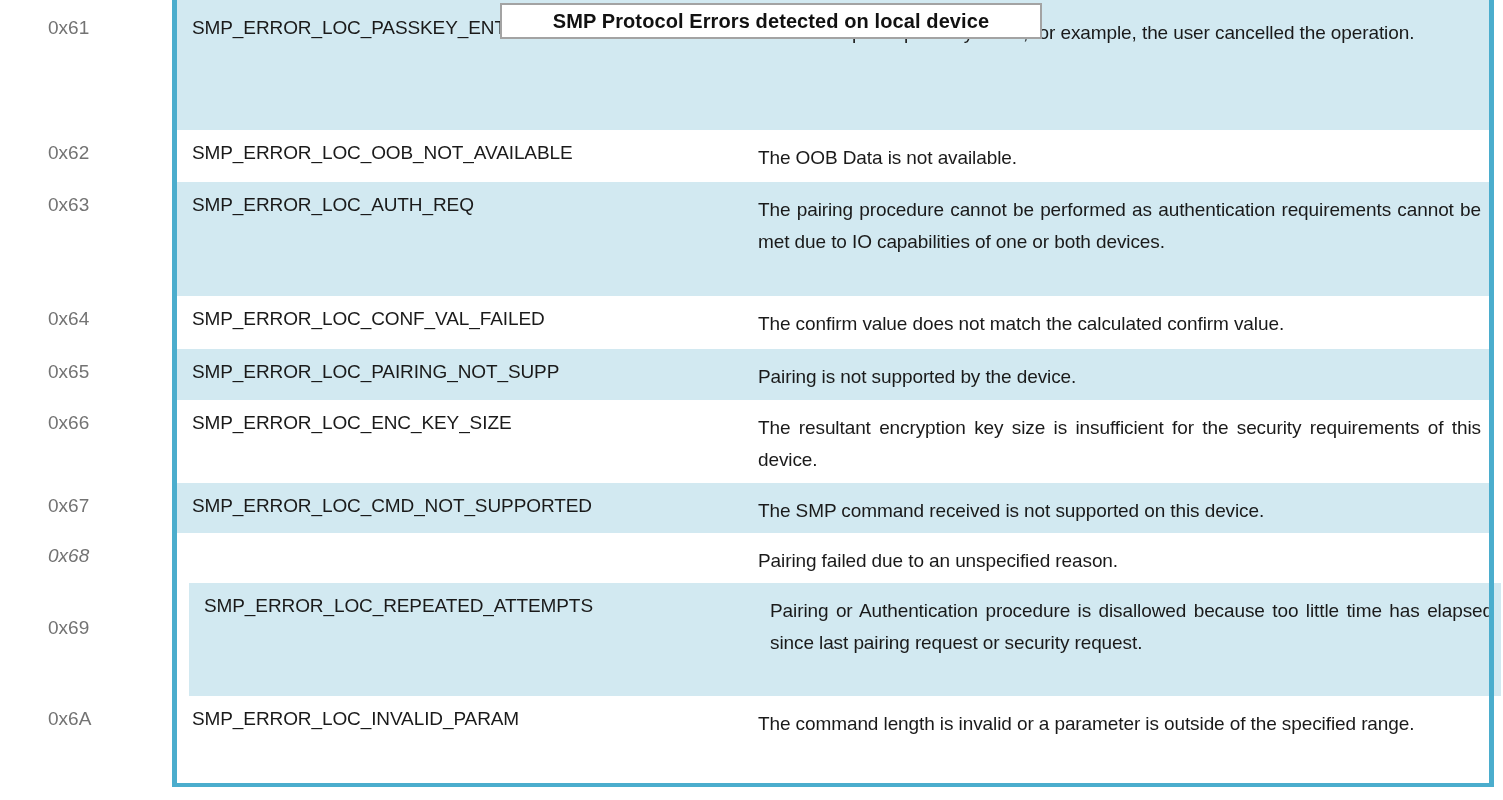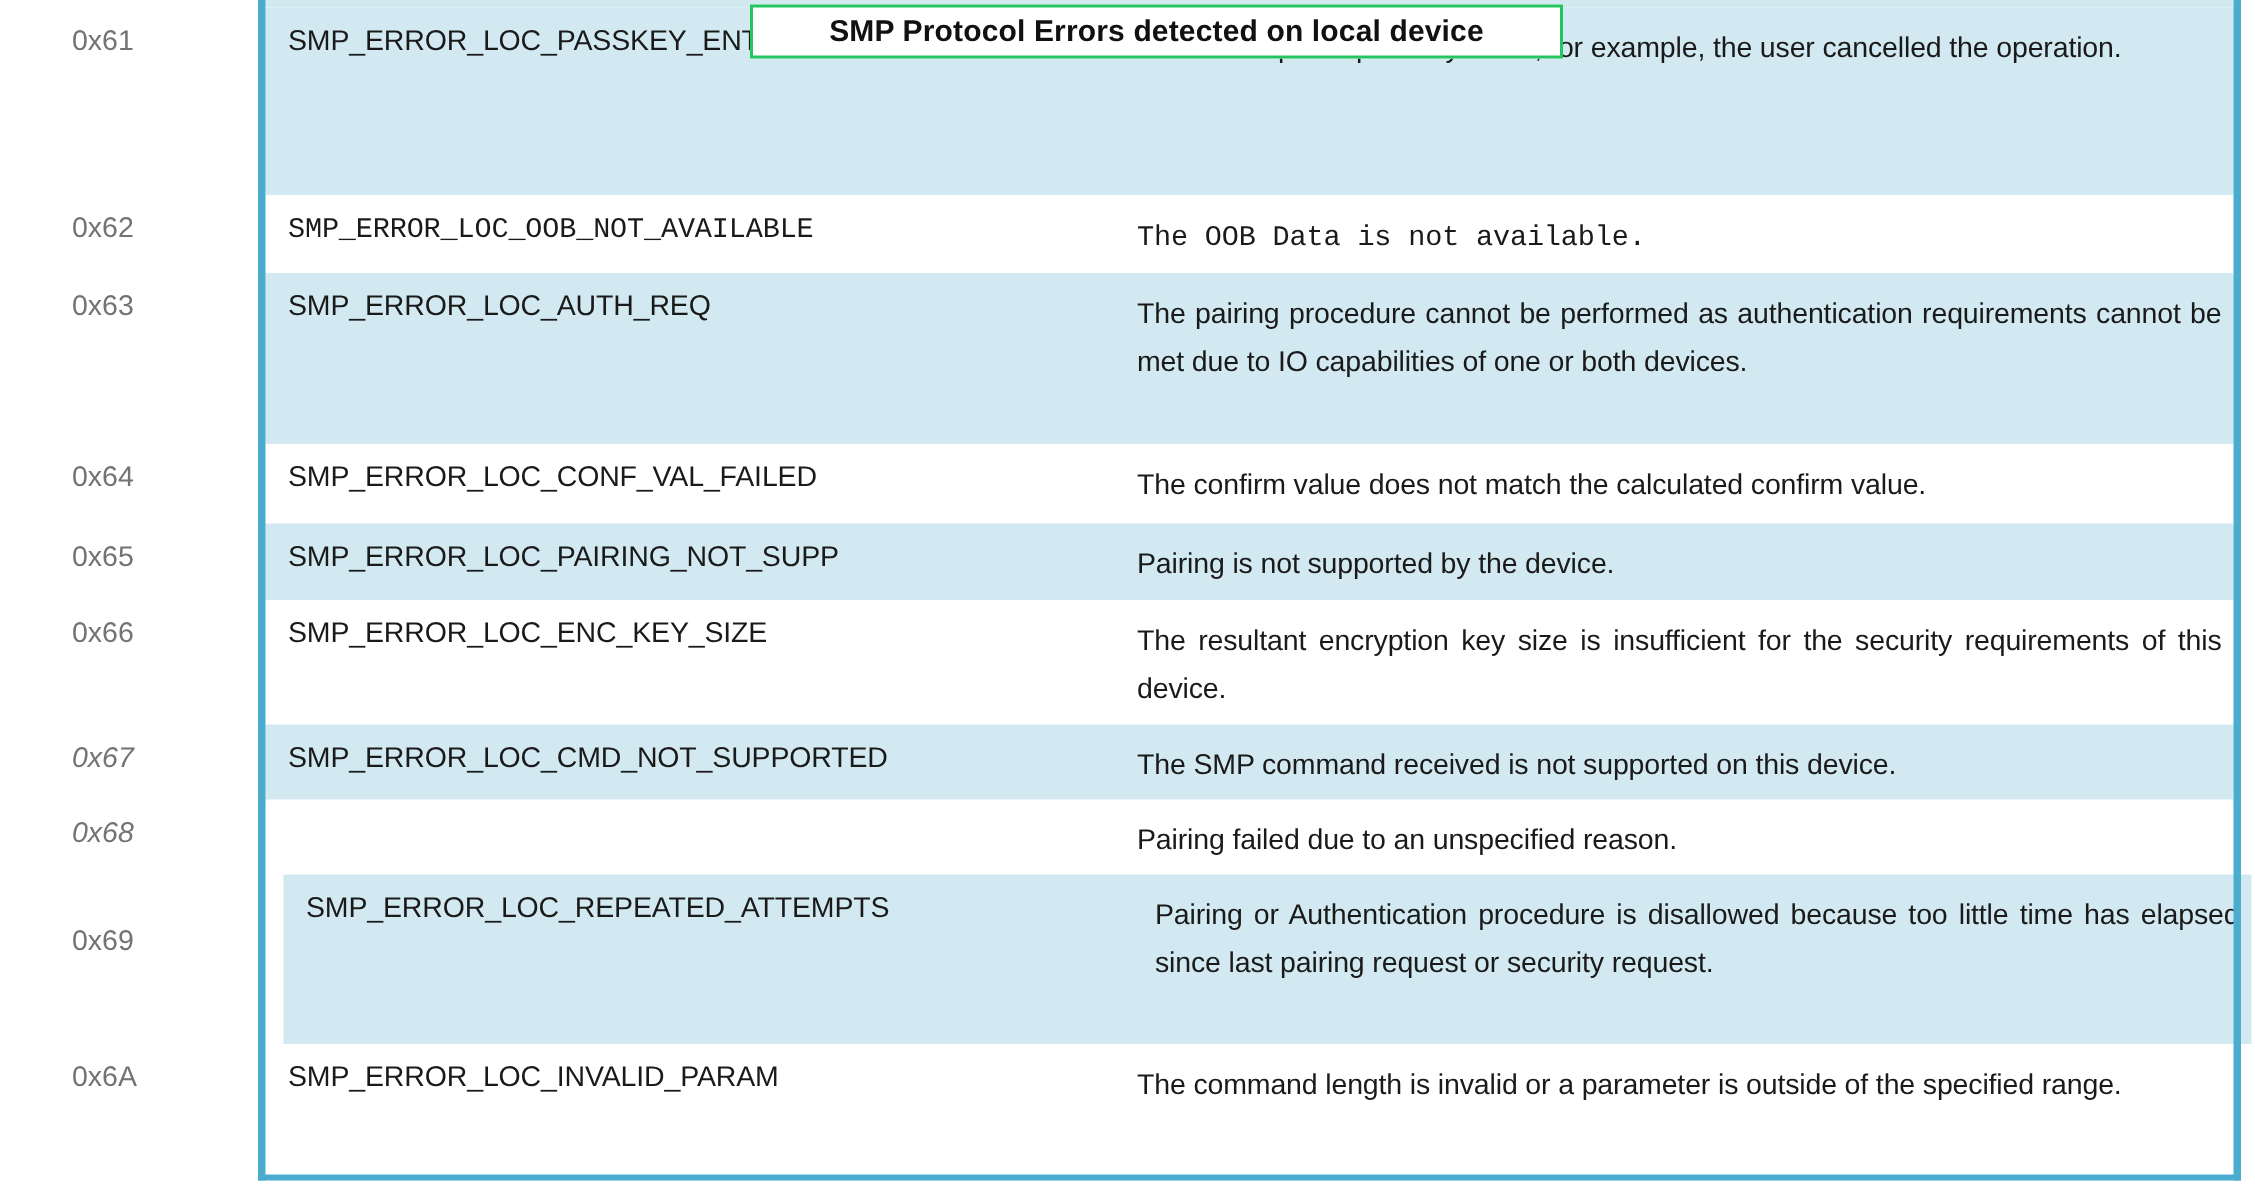--- a/index.html
+++ b/index.html
@@ -17,21 +17,21 @@
   }
 
   
   #title-box {
     position: absolute;
     left: 500px;
     top: 3px;
     width: 542px;
     height: 36px;
     box-sizing: border-box;
-    border: 2px solid #22c55e;
+    border: 2px solid #a3a3a3;
     background: #ffffff;
     display: flex;
     align-items: center;
     justify-content: center;
     z-index: 30;
   }
   #title-box .title-text {
     font-size: 20px;
     font-weight: bold;
     color: #111111;
@@ -136,37 +136,37 @@
   <span class="title-text">SMP Protocol Errors detected on local device</span>
 </div>
 
 <div id="code-column">
     <div class="code" style="top: 17px;">0x61</div>
     <div class="code" style="top: 142px;">0x62</div>
     <div class="code" style="top: 194px;">0x63</div>
     <div class="code" style="top: 308px;">0x64</div>
     <div class="code" style="top: 361px;">0x65</div>
     <div class="code" style="top: 412px;">0x66</div>
-    <div class="code" style="top: 495px; font-style: italic;">0x67</div>
+    <div class="code" style="top: 495px;">0x67</div>
     <div class="code" style="top: 545px; font-style: italic;">0x68</div>
     <div class="code" style="top: 595px; margin-top: 22px;">0x69</div>
     <div class="code" style="top: 708px;">0x6A</div>
   </div>
 
 <div id="table-wrap">
   <div id="table-header-strip"></div>
   <div id="table-left-border"></div>
   <div id="table-right-border"></div>
   <div id="table-bottom-border"></div>
   <div id="rows-host">
       <div class="row shade" style="top: 5px; height: 125px;">
         <div class="name">SMP_ERROR_LOC_PASSKEY_ENTRY_FAILED</div>
         <div class="desc">The user input of passkey failed, for example, the user cancelled the operation.</div>
       </div>
-      <div class="row plain" style="top: 130px; height: 52px; font-family: Liberation Mono, monospace;">
+      <div class="row plain" style="top: 130px; height: 52px;">
         <div class="name">SMP_ERROR_LOC_OOB_NOT_AVAILABLE</div>
         <div class="desc nojust">The OOB Data is not available.</div>
       </div>
       <div class="row shade" style="top: 182px; height: 114px;">
         <div class="name">SMP_ERROR_LOC_AUTH_REQ</div>
         <div class="desc">The pairing procedure cannot be performed as authentication requirements cannot be met due to IO capabilities of one or both devices.</div>
       </div>
       <div class="row plain" style="top: 296px; height: 53px;">
         <div class="name">SMP_ERROR_LOC_CONF_VAL_FAILED</div>
         <div class="desc nojust">The confirm value does not match the calculated confirm value.</div>

